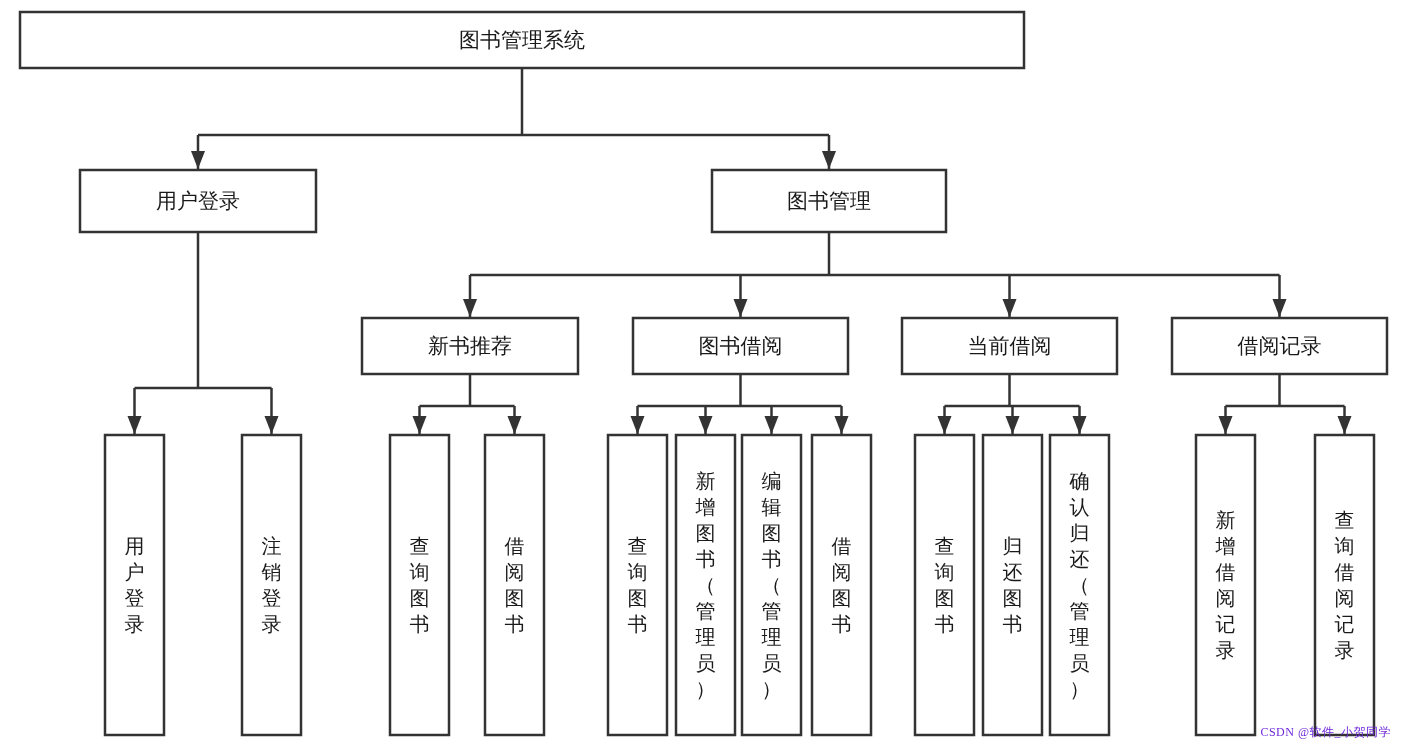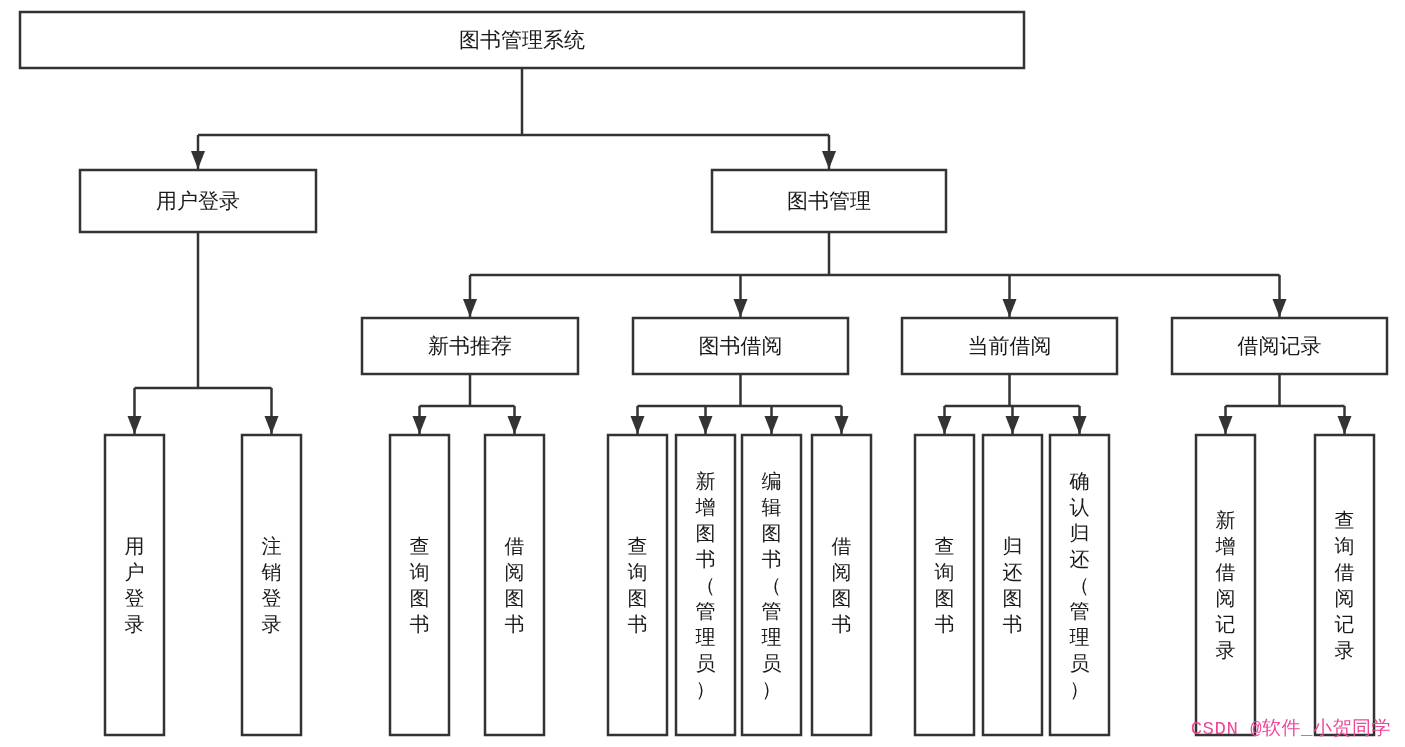--- a/index.html
+++ b/index.html
@@ -51,23 +51,23 @@
   .node-label-v {
     font-family: "Liberation Sans", "DejaVu Sans", sans-serif;
     font-size: 20px;
     fill: #1a1a1a;
     text-anchor: middle;
   }
   .watermark {
     position: absolute;
     right: 14px;
     bottom: 6px;
-    font-family: Liberation Mono, monospace;
-    font-size: 19px;
-    color: #ec4899;
+    font-family: Liberation Serif, serif;
+    font-size: 12px;
+    color: #6d28d9;
     white-space: nowrap;
     letter-spacing: 0.5px;
     user-select: none;
   }
 </style>
 </head>
 <body>
 
 <div id="diagram-root">
   <svg class="diagram-canvas" viewBox="0 0 1405 747">

